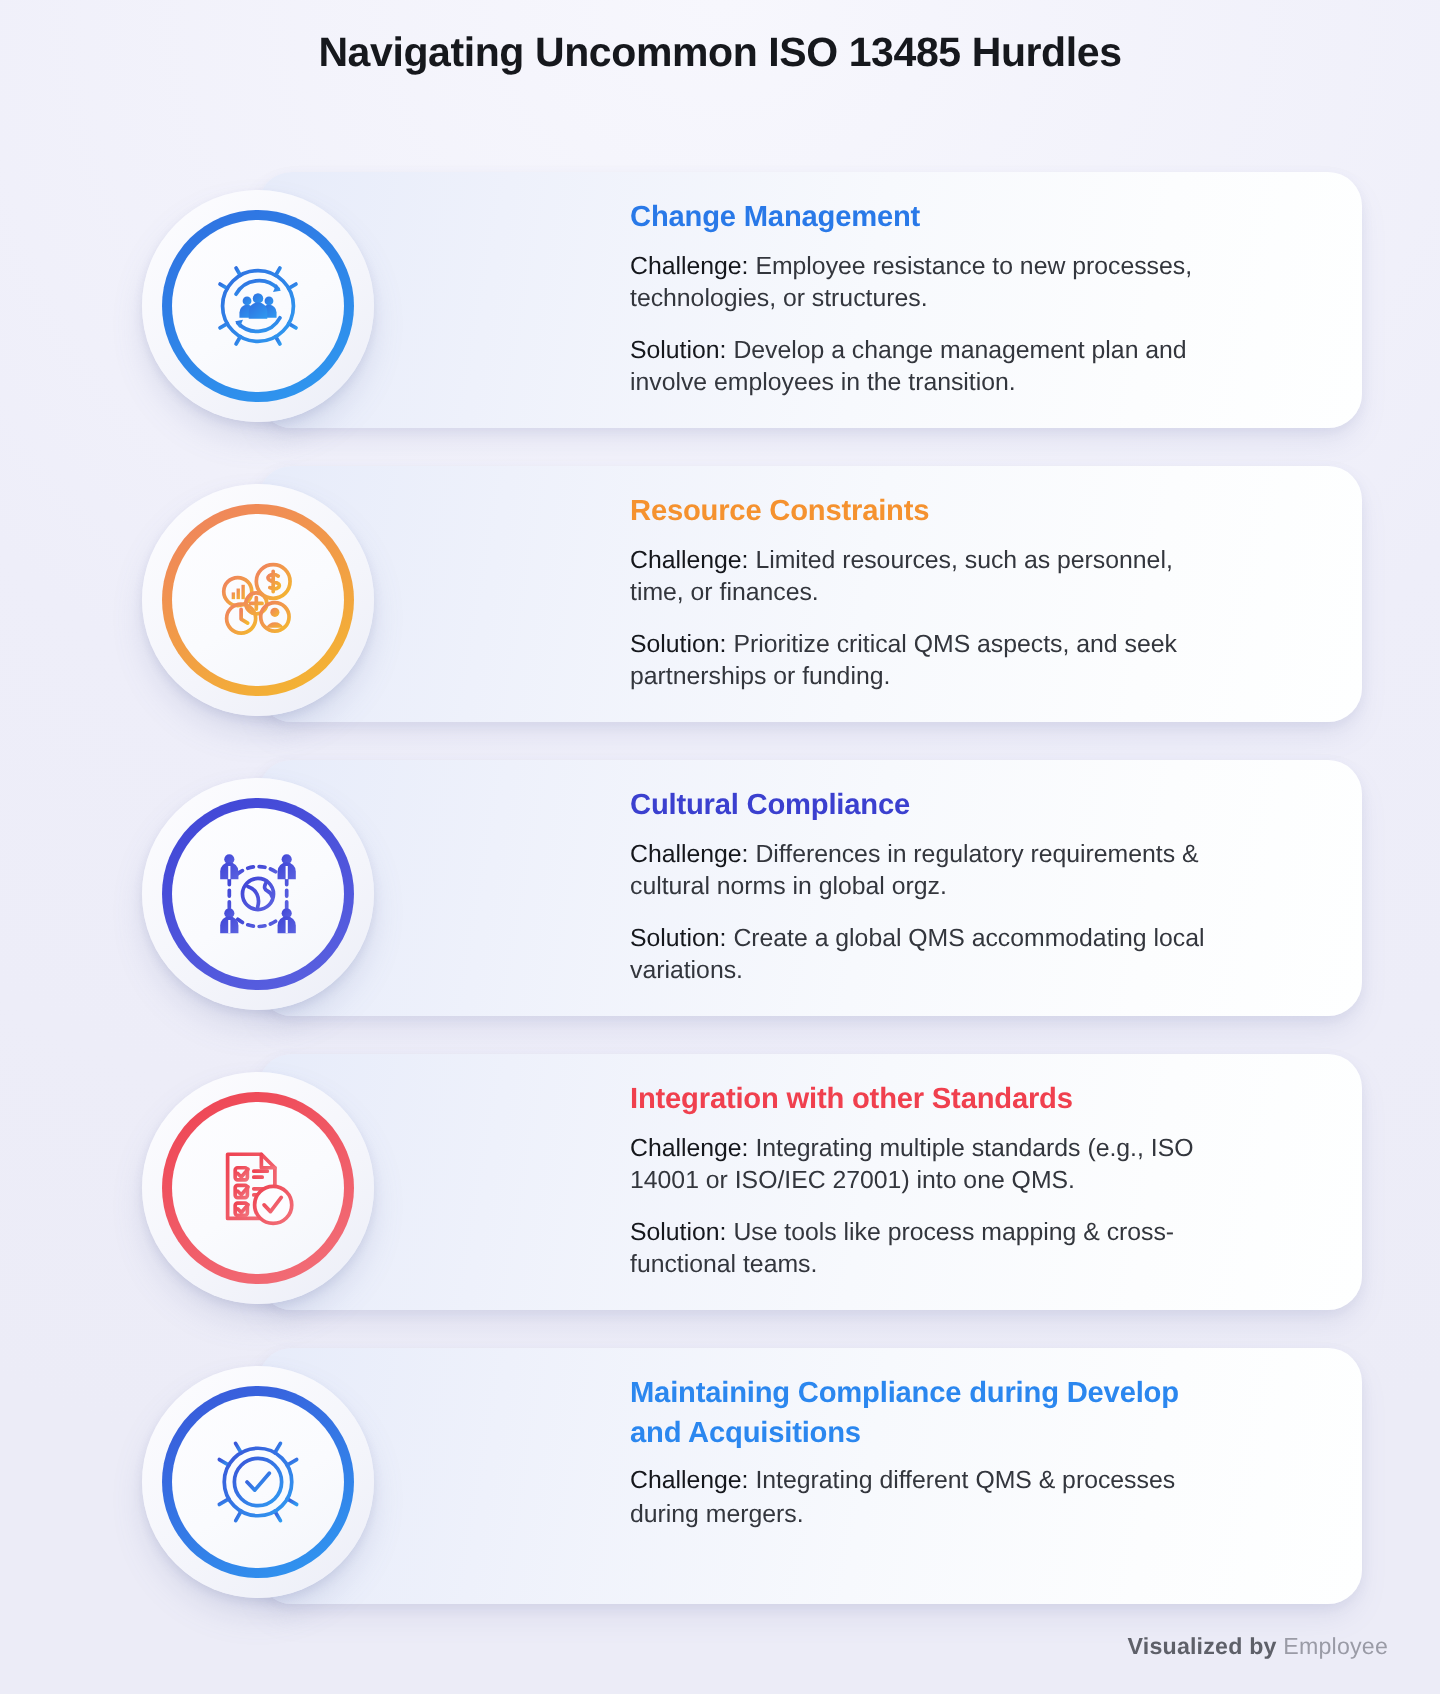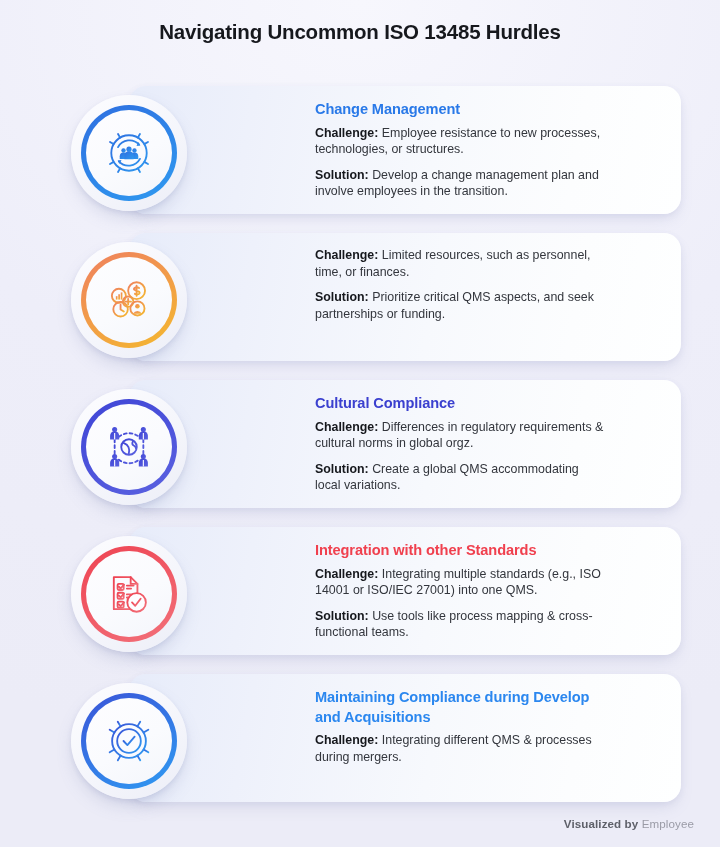--- a/index.html
+++ b/index.html
@@ -17,21 +17,21 @@
     position: relative;
   }
 
   
   .page-title {
     text-align: center;
     font-size: 20.5px;
     font-weight: bold;
     color: #16181d;
     letter-spacing: -0.2px;
-    padding-top: 19px;
+    padding-top: 14px;
     line-height: 1.3;
   }
 
   
   .cards {
     position: absolute;
     top: 86px;
     left: 0;
     width: 720px;
     margin-left: 21px;
@@ -104,21 +104,21 @@
     letter-spacing: -0.1px;
     margin-bottom: 5px;
   }
   .row {
     font-size: 12.4px;
     line-height: 1.33;
     color: #33363d;
     margin-bottom: 9px;
   }
   .row:last-child { margin-bottom: 0; }
-  .row b { color: #15171c; font-weight: bold; }
+  .row b { color: #15171c; font-weight: normal; }
 
   
 
   
   .footer {
     position: absolute;
     right: 26px;
     bottom: 17px;
     font-size: 11.6px;
     color: #9a9ba6;
@@ -174,20 +174,21 @@
               <path d="M34 39 v-3.2 a4.5 4.5 0 0 1 9 0 V39 z" fill="url(#g0)"></path>
               <path d="M26.5 39.5 v-4.2 a5.5 5.5 0 0 1 11 0 v4.2 z" fill="url(#g0)"></path>
             </svg>
           </div>
         </div>
       </div>
     </div>
     <div class="card-wrap">
       <div class="card">
         <div class="card-body">
+          <div class="card-title" style="color:#f5922f">Resource Constraints</div>
           <div class="row"><b>Challenge:</b> <span>Limited resources, such as personnel, time, or finances.</span></div>
           <div class="row"><b>Solution:</b> <span>Prioritize critical QMS aspects, and seek partnerships or funding.</span></div>
         </div>
       </div>
       <div class="icon-badge">
         <div class="ring" style="background:linear-gradient(150deg,#ef8060 0%,#f4b92e 100%)">
           <div class="ring-inner">
             <svg class="glyph" viewBox="0 0 64 64">
               <defs>
                 <linearGradient id="g1" x1="0" y1="0" x2="1" y2="1">

